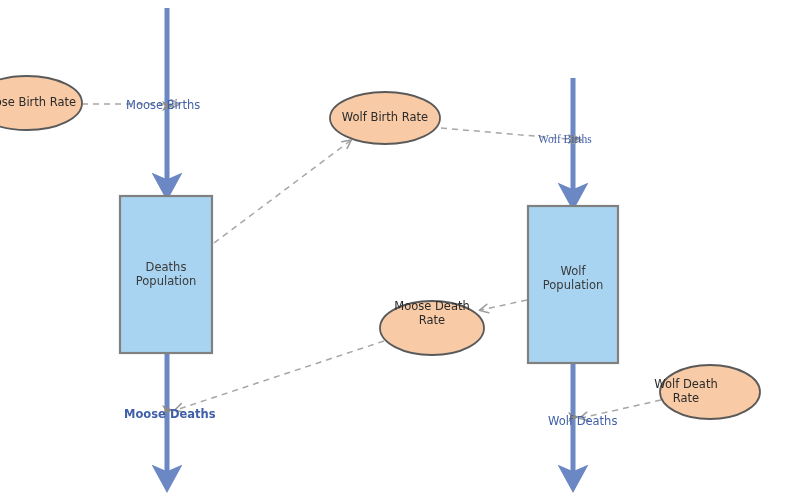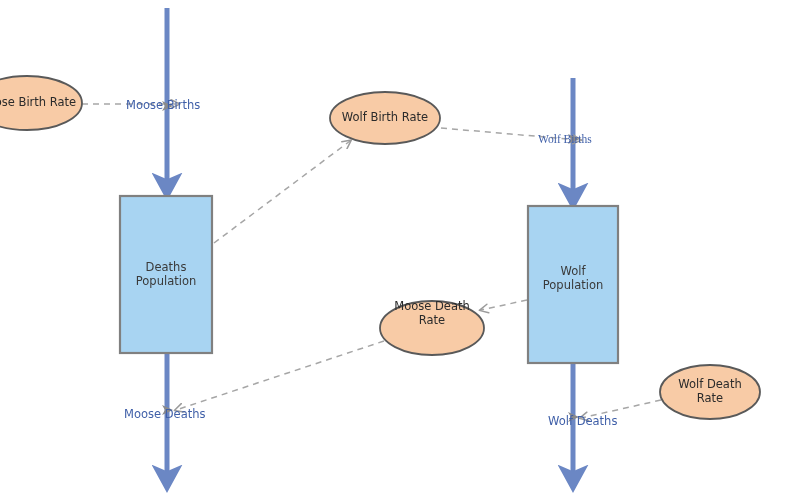--- a/index.html
+++ b/index.html
@@ -133,23 +133,23 @@
   <div class="node-label stock-label" style="left:503px; top:265px; width:140px;">Wolf
 Population</div>
 
   <div class="node-label aux-label" style="left:-53px; top:96px; width:160px;">Moose Birth Rate</div>
 
   <div class="node-label aux-label" style="left:305px; top:111px; width:160px;">Wolf Birth Rate</div>
 
   <div class="node-label aux-label" style="left:362px; top:300px; width:140px;">Moose Death
 Rate</div>
 
-  <div class="node-label aux-label" style="left:645px; top:378px; width:130px;">Wolf Death
+  <div class="node-label aux-label" style="left:621px; top:378px; width:130px;">Wolf Death
 Rate</div>
 
   <div class="node-label flow-label" style="left:126px; top:99px;">Moose Births</div>
 
-  <div class="node-label flow-label" style="left:124px; top:408px;">Moose Deaths</div>
+  <div class="node-label flow-label" style="left:124px; top:408px;font-weight:bold;">Moose Deaths</div>
 
   <div class="node-label flow-label" style="left:538px; top:133px;font-family:Liberation Serif, serif;">Wolf Births</div>
 
   <div class="node-label flow-label" style="left:548px; top:415px;">Wolf Deaths</div>
 </div>
 
 </body></html>

